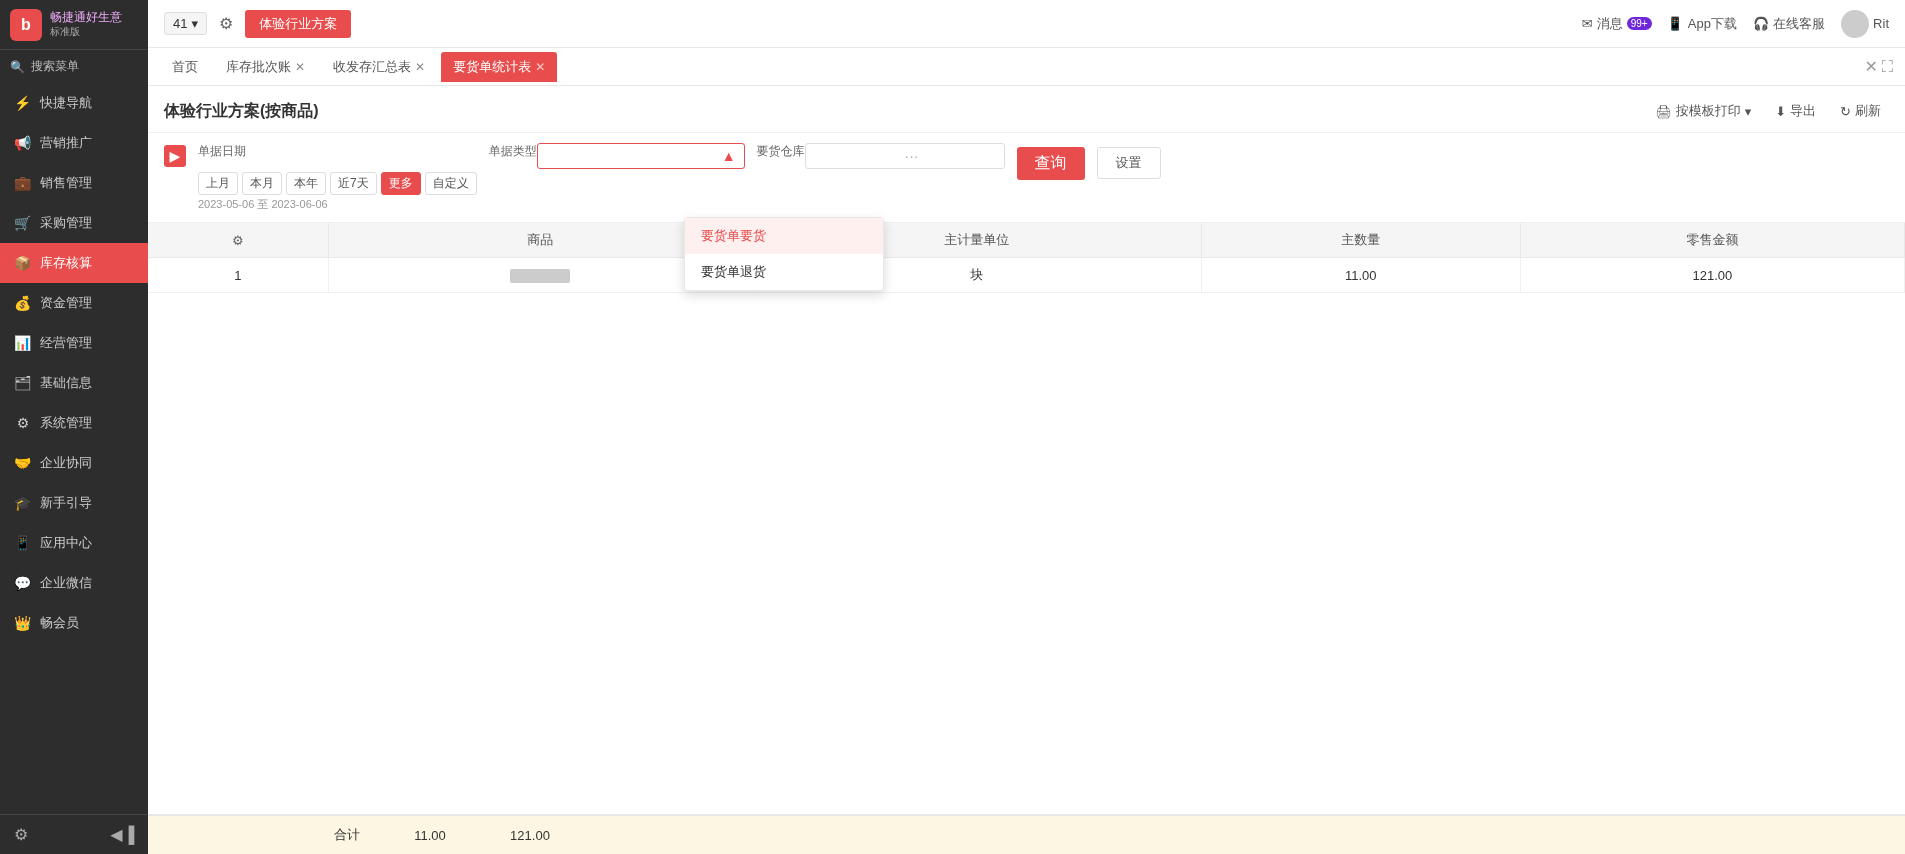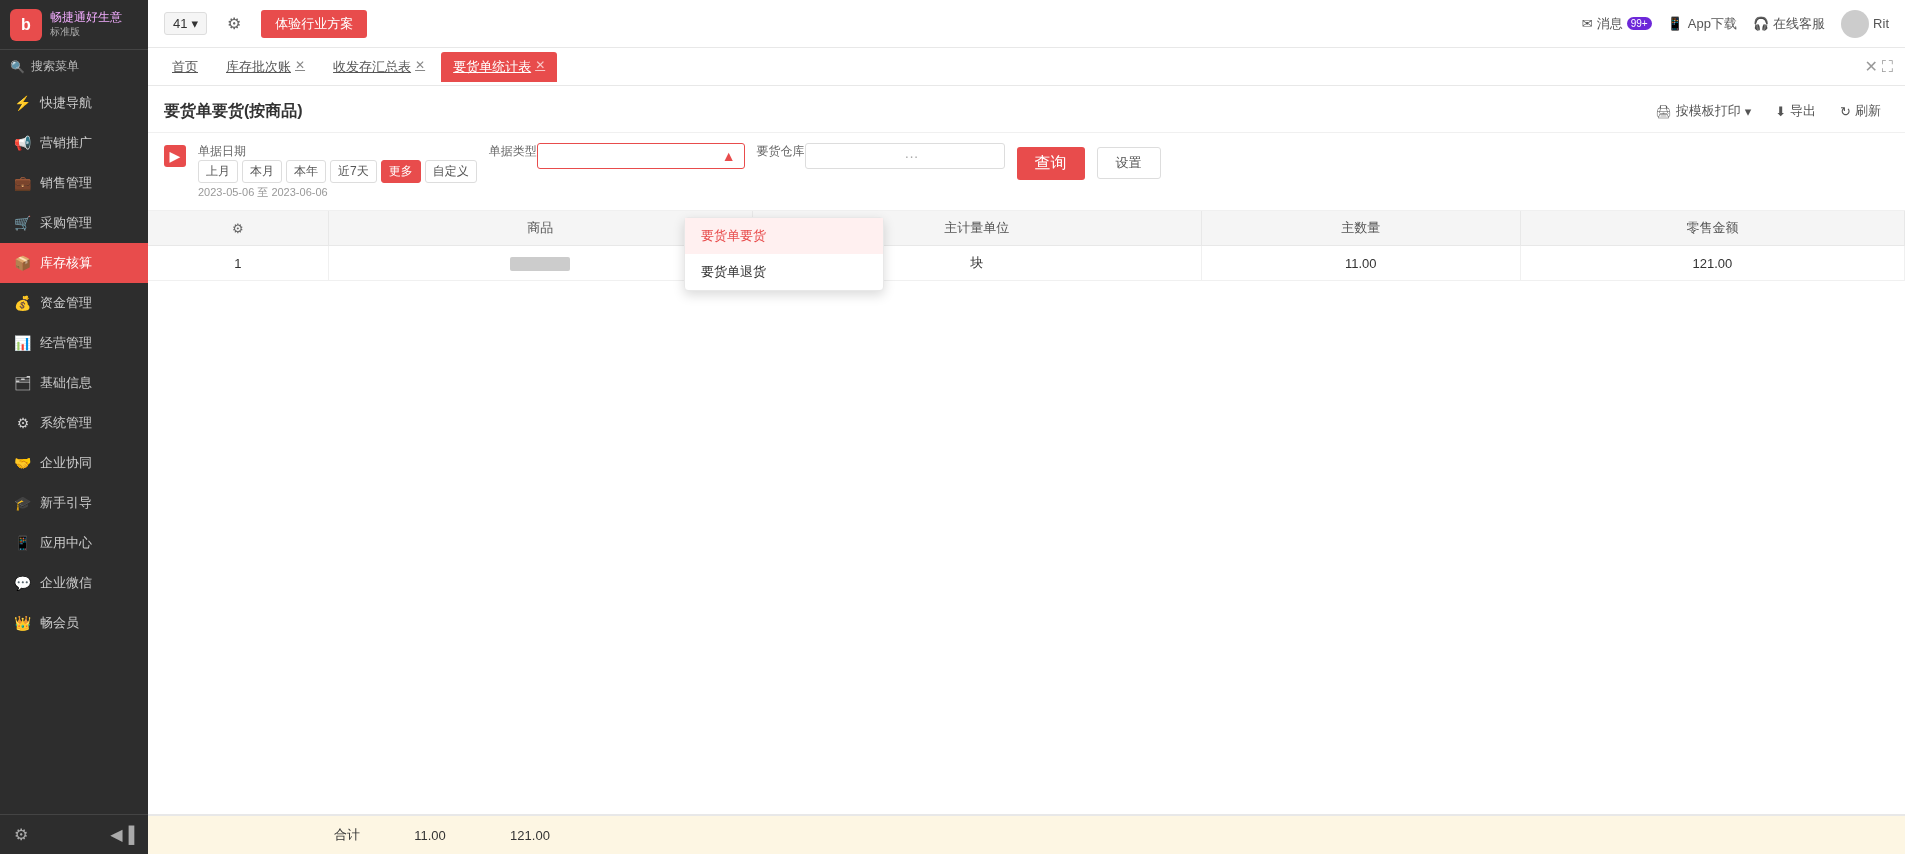--- a/index.html
+++ b/index.html
@@ -81,21 +81,21 @@
       height: 48px;
       background: #fff;
       border-bottom: 1px solid #e8e8e8;
       display: flex;
       align-items: center;
       padding: 0 16px;
       gap: 12px;
       flex-shrink: 0;
     }
     .header-left {
-      display: flex; align-items: center; gap: 20px;
+      display: flex; align-items: center; gap: 12px;
     }
     .breadcrumb-select {
       display: flex; align-items: center; gap: 4px;
       font-size: 13px; color: #333;
       background: #f5f5f5; border: 1px solid #ddd;
       border-radius: 3px; padding: 3px 8px;
       cursor: pointer;
     }
     .settings-icon { color: #666; cursor: pointer; font-size: 16px; }
     .trial-btn {
@@ -142,23 +142,22 @@
       height: 38px;
       flex-shrink: 0;
       gap: 4px;
     }
     .tab {
       padding: 6px 12px;
       font-size: 13px;
       cursor: pointer;
       color: #555;
       border-radius: 3px 3px 0 0;
-      display: flex; align-items: flex-start; gap: 4px;
+      display: flex; align-items: center; gap: 4px;
       white-space: nowrap;
-      text-decoration: underline;
     }
     .tab.active {
       background: #e84c4c;
       color: #fff;
     }
     .tab .close-btn {
       font-size: 12px;
       color: inherit;
       opacity: 0.7;
     }
@@ -249,20 +248,21 @@
       display: flex; align-items: center; gap: 4px;
     }
     .date-btn {
       padding: 2px 7px;
       border: 1px solid #ddd;
       border-radius: 3px;
       background: #fff;
       color: #555;
       cursor: pointer;
       font-size: 12px;
+      margin-top: 12px;
     }
     .date-btn.more {
       background: #e84c4c; color: #fff; border-color: #e84c4c;
     }
     .date-range {
       font-size: 11px;
       color: #999;
       margin-top: 2px;
     }
 
@@ -540,21 +540,21 @@
       <span class="close-btn">✕</span>
     </div>
     <div class="tab-close-all">✕</div>
     <div class="tab-expand">⛶</div>
   </div>
 
   <div class="content">
     <div class="page">
 
       <div class="page-header">
-        <div class="page-title">要货单要货(按商品)</div>
+        <div class="page-title">体验行业方案(按商品)</div>
         <div class="page-actions">
           <div class="action-btn">
             <span>🖨</span>
             <span>按模板打印</span>
             <span>▾</span>
           </div>
           <div class="action-btn">
             <span>⬇</span>
             <span>导出</span>
           </div>

